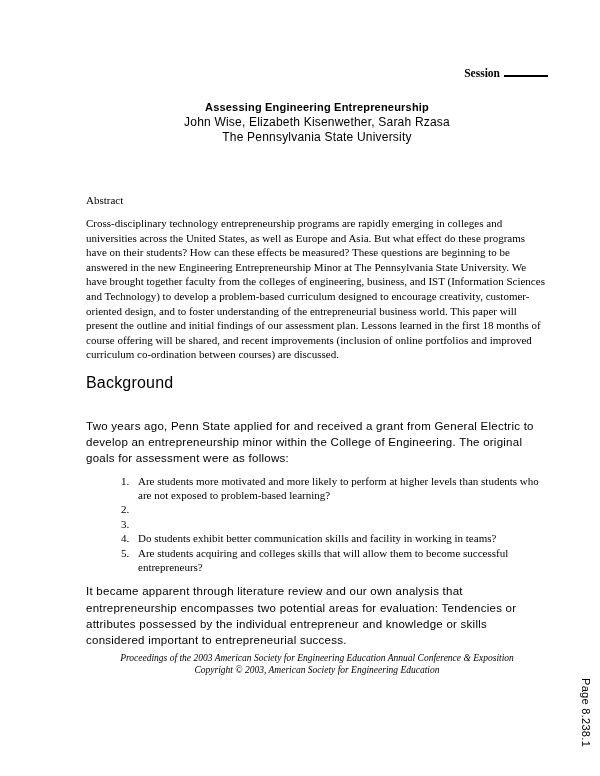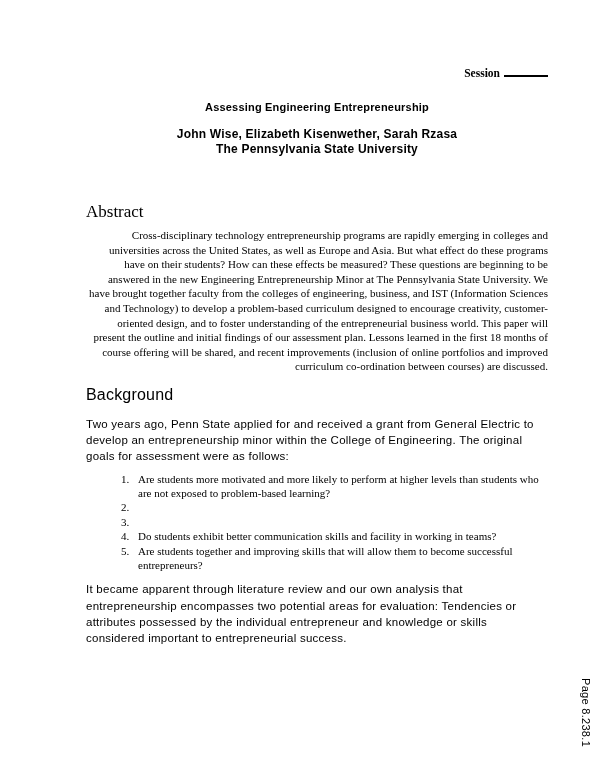--- a/index.html
+++ b/index.html
@@ -42,53 +42,52 @@
   .paper-title {
     margin-top: 20px;
     text-align: center;
     font-family: "Liberation Sans", "DejaVu Sans", sans-serif;
     font-weight: bold;
     font-size: 11px;
     line-height: 15px;
     letter-spacing: 0.2px;
   }
   .authors-block {
-    margin-top: 12px;
     text-align: center;
     font-family: "Liberation Sans", "DejaVu Sans", sans-serif;
-    font-weight: bold;
+    font-weight: normal;
     font-size: 12px;
     line-height: 14.5px;
     letter-spacing: 0.2px;
   }
 
   .abstract-heading {
     margin-top: 49px;
     font-family: "Liberation Serif", "DejaVu Serif", serif;
-    font-size: 17px;
+    font-size: 11px;
     line-height: 14px;
   }
   .abstract-body {
     margin-top: 9px;
     font-family: "Liberation Serif", "DejaVu Serif", serif;
     font-size: 11px;
     line-height: 14.6px;
-    text-align: right;
+    text-align: left;
   }
 
   .background-heading {
     margin-top: 13px;
     font-family: "Liberation Sans", "DejaVu Sans", sans-serif;
     font-size: 16px;
     line-height: 15px;
     letter-spacing: 0.2px;
   }
   .background-intro,
   .conclusion-para {
-    margin-top: 14px;
+    margin-top: 28px;
     font-family: "Liberation Sans", "DejaVu Sans", sans-serif;
     font-size: 11.5px;
     line-height: 16.2px;
     letter-spacing: 0.25px;
   }
 
   .goals-list {
     margin-top: 7px;
     font-family: "Liberation Serif", "DejaVu Serif", serif;
     font-size: 11px;
@@ -163,22 +162,26 @@
     </div>
     <div class="goal-item">
       <span class="goal-number">3.</span>
     </div>
     <div class="goal-item">
       <span class="goal-number">4.</span>
       <span class="goal-text">Do students exhibit better communication skills and facility in working in teams?</span>
     </div>
     <div class="goal-item">
       <span class="goal-number">5.</span>
-      <span class="goal-text">Are students together and improving skills that will allow them to become successful entrepreneurs?</span>
+      <span class="goal-text">Are students acquiring and colleges skills that will allow them to become successful entrepreneurs?</span>
     </div>
   </div>
 
   <div class="conclusion-para">It became apparent through literature review and our own analysis that entrepreneurship encompasses two potential areas for evaluation: Tendencies or attributes possessed by the individual entrepreneur and knowledge or skills considered important to entrepreneurial success.</div>
 
+  <div class="paper-footer">
+    <div>Proceedings of the 2003 American Society for Engineering Education Annual Conference &amp; Exposition</div>
+    <div>Copyright © 2003, American Society for Engineering Education</div>
+  </div>
 
 </div>
 
 <div class="page-number-vertical">Page 8.238.1</div>
 
 </body></html>

